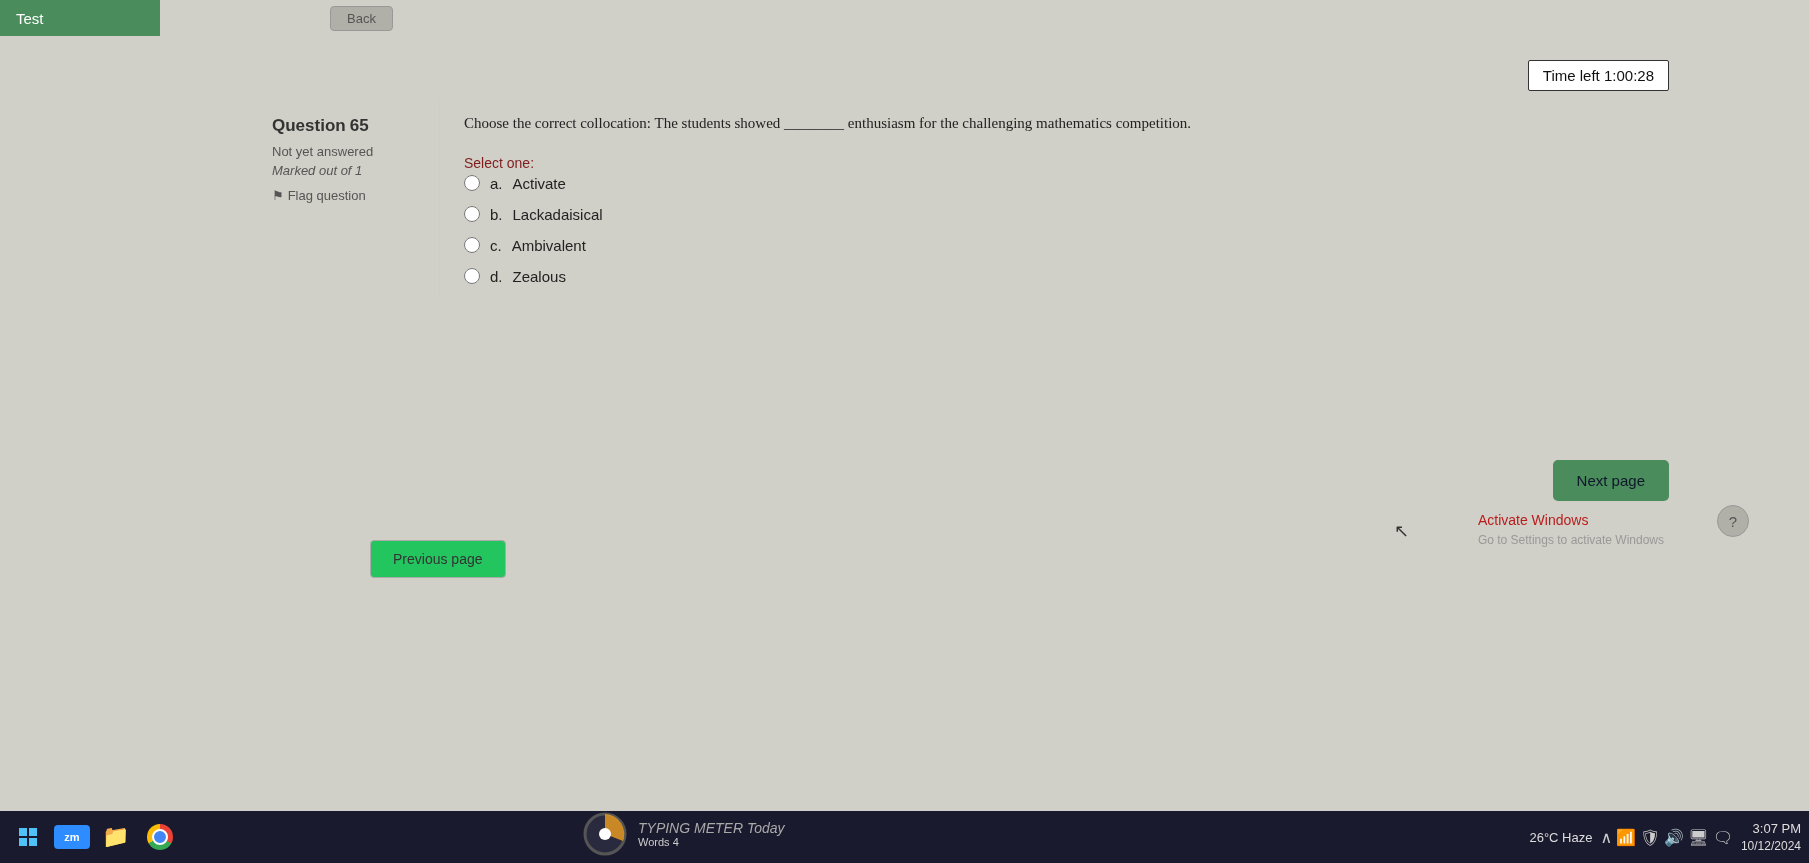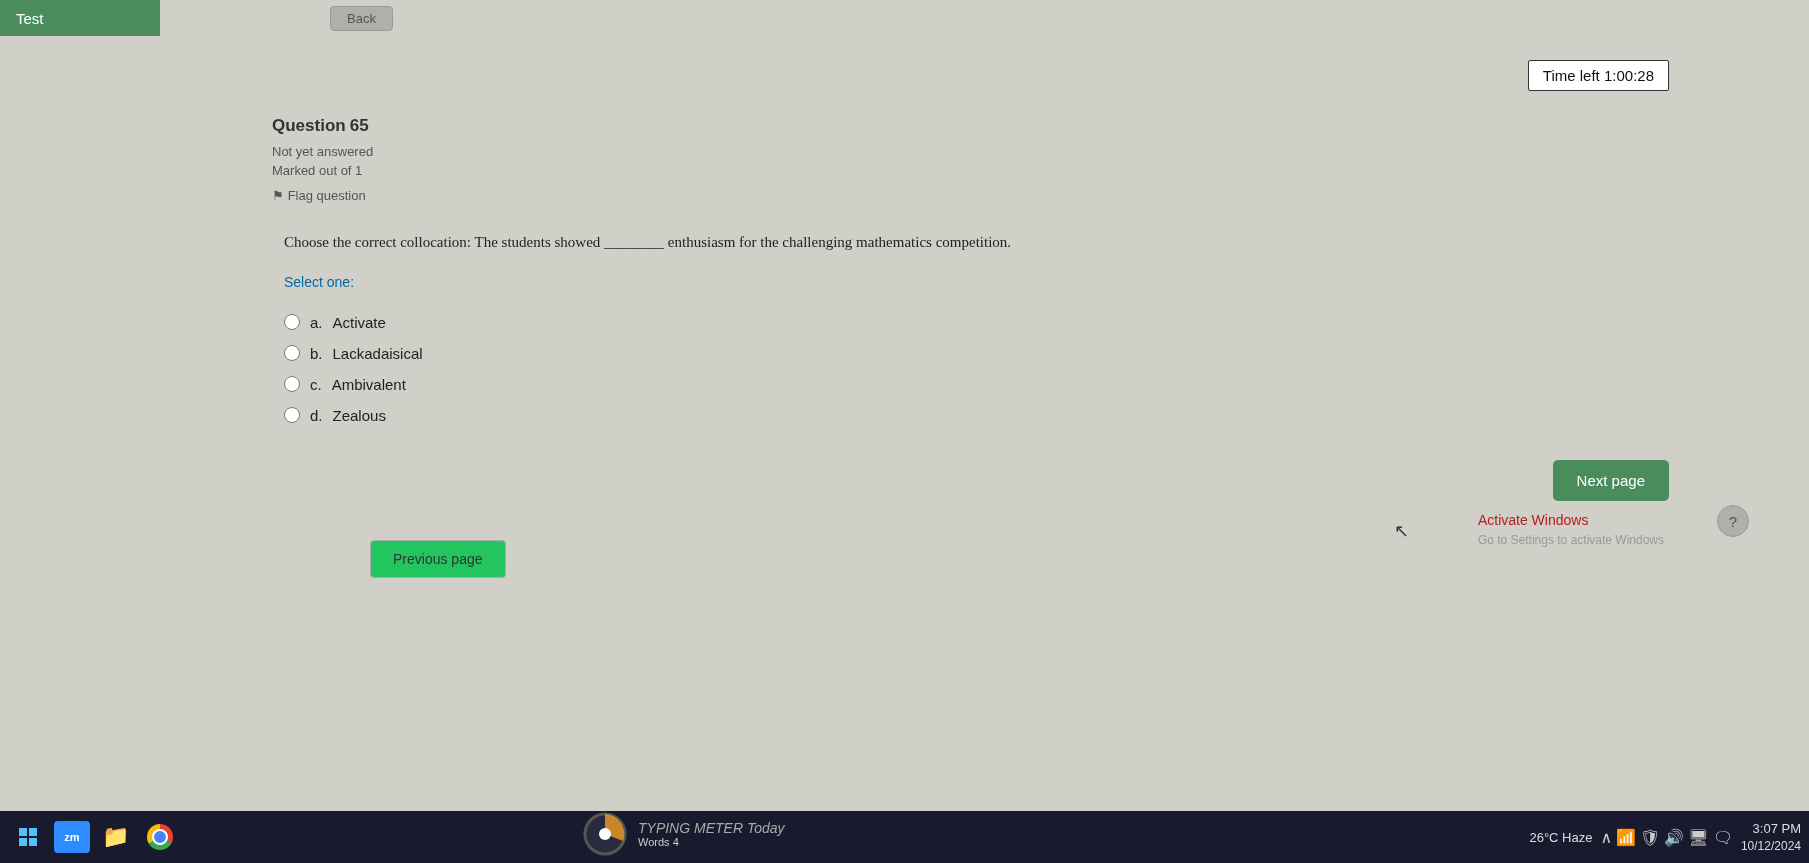--- a/index.html
+++ b/index.html
@@ -52,21 +52,21 @@
       border-radius: 2px;
     }
 
     
     .main-content {
       position: absolute;
       top: 100px;
       left: 260px;
       right: 100px;
       display: flex;
-      flex-direction: column;
+      flex-direction: row;
       gap: 0;
     }
 
     
     .question-info {
       width: 180px;
       min-width: 180px;
       padding: 16px 12px;
       font-size: 13px;
       color: #333;
@@ -82,20 +82,21 @@
     }
     .question-info .status {
       color: #555;
       margin-bottom: 4px;
       font-size: 13px;
     }
     .question-info .marked {
       color: #555;
       margin-bottom: 10px;
       font-size: 13px;
+      font-style: italic;
     }
     .question-info .flag-question {
       color: #555;
       font-size: 13px;
       display: flex;
       align-items: center;
       gap: 4px;
       cursor: pointer;
     }
 
@@ -106,22 +107,22 @@
     }
     .question-text {
       font-size: 15px;
       color: #222;
       margin-bottom: 20px;
       line-height: 1.5;
       font-family: Liberation Serif, serif;
     }
     .select-one-label {
       font-size: 14px;
-      color: #0369a1;
-      margin-bottom: 24px;
+      color: #7f1d1d;
+      margin-bottom: 4px;
       font-style: normal;
     }
     .options-list {
       list-style: none;
       display: flex;
       flex-direction: column;
       gap: 14px;
     }
     .option-item {
       display: flex;
@@ -157,21 +158,21 @@
 
     .next-page-btn {
       position: absolute;
       top: 460px;
       right: 140px;
       background: #4a8c5c;
       border: none;
       border-radius: 5px;
       padding: 12px 24px;
       font-size: 15px;
-      color: #ffffff;
+      color: #0f172a;
       cursor: pointer;
       font-weight: 500;
     }
 
     
     .activate-windows {
       position: absolute;
       top: 510px;
       right: 145px;
       color: #888;
@@ -237,21 +238,21 @@
     .win-icon span {
       background: #4fc3f7;
     }
     .zm-icon {
       background: #2d8cff;
       color: white;
       font-size: 11px;
       font-weight: bold;
       border-radius: 4px;
       width: 36px;
-      height: 32px;
+      height: 24px;
       display: flex;
       align-items: center;
       justify-content: center;
     }
     .folder-icon {
       font-size: 22px;
     }
     .chrome-icon {
       width: 26px;
       height: 26px;

